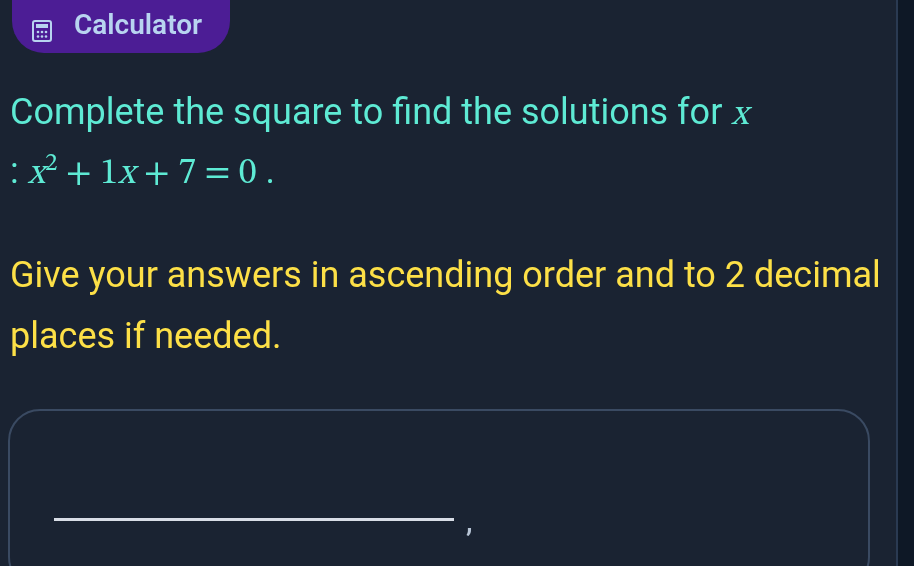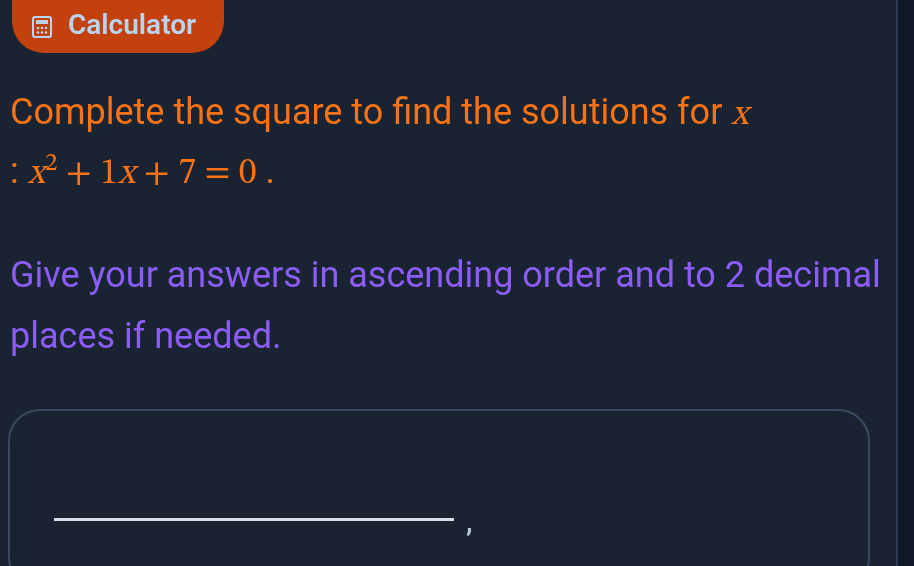--- a/index.html
+++ b/index.html
@@ -23,37 +23,37 @@
       height: 100%;
       background: #0e1826;
       border-left: 2px solid #2a3a52;
     }
     .content {
       padding: 0 8px;
       width: 896px;
     }
     .calculator-badge {
       display: inline-flex;
-      align-items: center;
-      gap: 14px;
-      background: #c2410c;
+      align-items: flex-end;
+      gap: 20px;
+      background: #4c1d95;
       color: #b8d4f0;
       padding: 8px 28px 12px 18px;
       border-radius: 0 0 32px 32px;
       margin-left: 4px;
       font-size: 28px;
       font-weight: 600;
     }
     .calc-icon {
       width: 24px;
       height: 24px;
       display: inline-block;
     }
     .question-text {
-      color: #f97316;
+      color: #5eead4;
       font-size: 36px;
       line-height: 1.55;
       margin-top: 32px;
       padding: 0 2px;
       font-weight: 400;
     }
     .math {
       font-family: "Cambria Math", "STIX Two Math", "Times New Roman", serif;
       font-style: italic;
     }
@@ -61,21 +61,21 @@
       font-family: "Cambria Math", "STIX Two Math", "Times New Roman", serif;
       font-style: normal;
     }
     .sup {
       font-size: 0.7em;
       vertical-align: super;
       line-height: 0;
       font-style: normal;
     }
     .instruction-text {
-      color: #8b5cf6;
+      color: #fde047;
       font-size: 36px;
       line-height: 1.7;
       margin-top: 42px;
       padding: 0 2px;
       font-weight: 400;
     }
     .answer-box {
       margin-top: 42px;
       border: 2px solid #3a4a62;
       border-radius: 32px;

